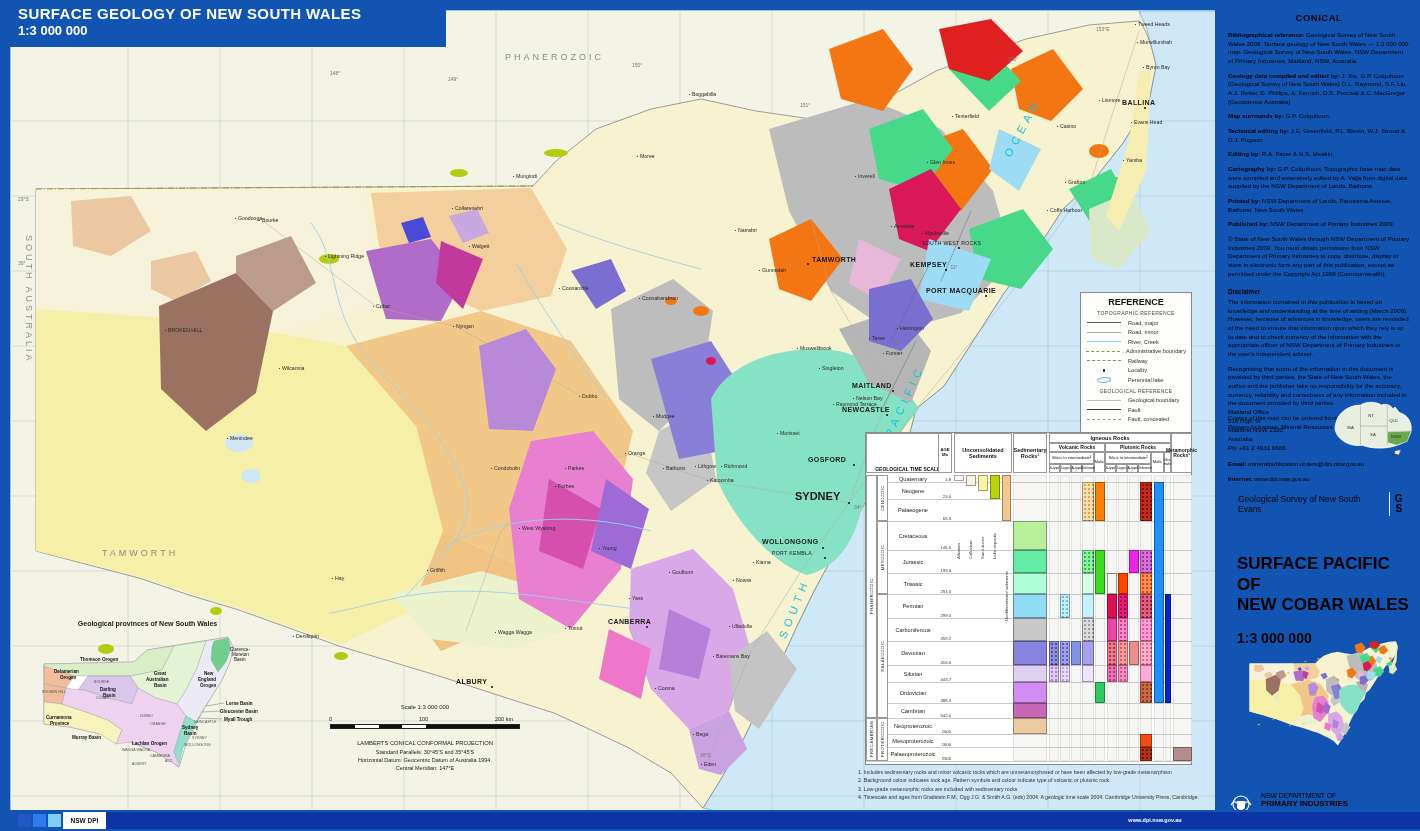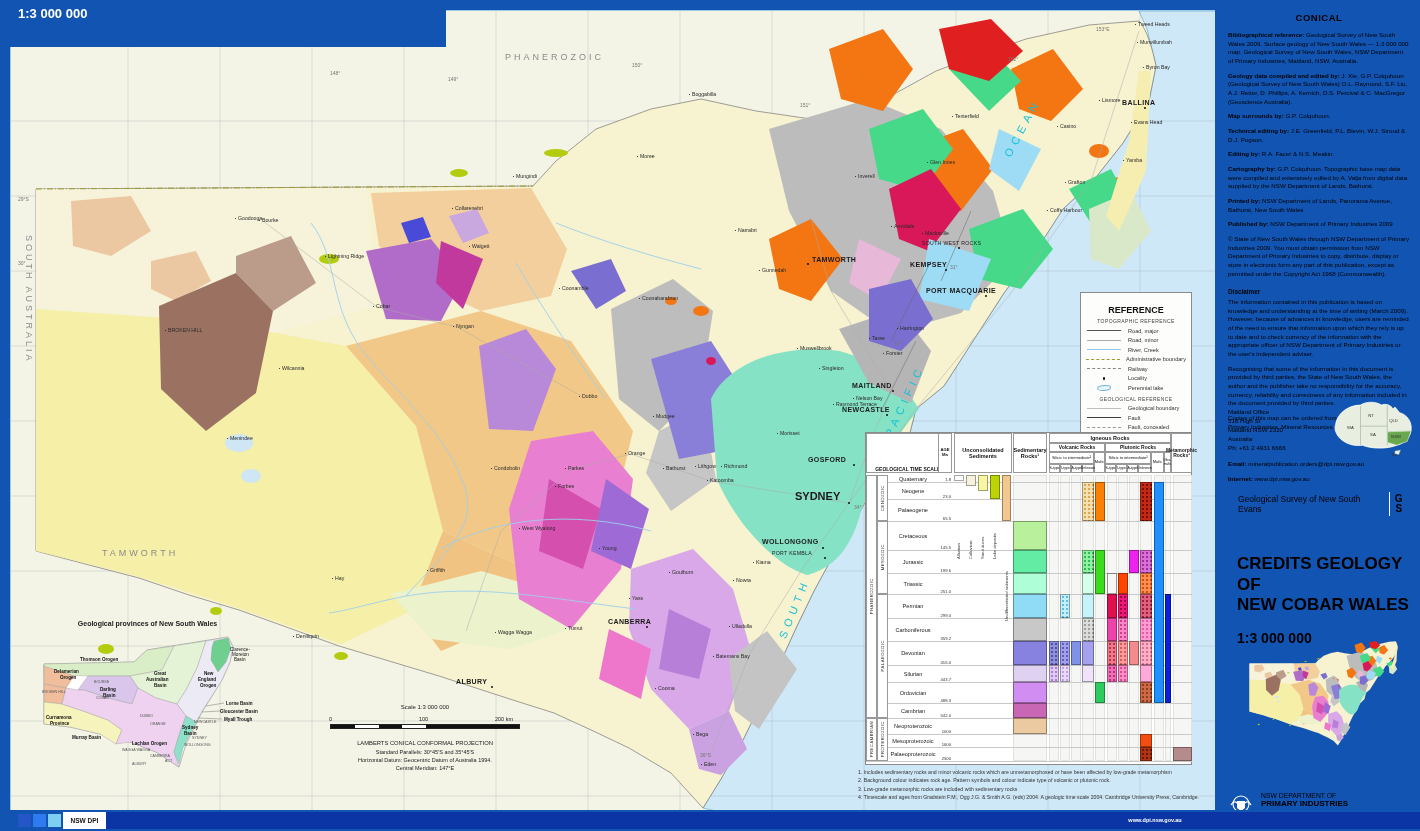--- a/index.html
+++ b/index.html
@@ -17,21 +17,21 @@
   .city-med{font-size:7px;font-weight:bold;color:#1a1a1a;letter-spacing:.4px;white-space:nowrap;}
   .city-town2{font-size:5.2px;color:#222;letter-spacing:.3px;white-space:nowrap;}
   .town{font-size:5.2px;color:#2a2a2a;white-space:nowrap;}
   .dotm{width:2.4px;height:2.4px;border-radius:50%;background:#111;}
   .grid{font-size:5px;color:#777;white-space:nowrap;}
   
   #banner{left:0;top:0;width:446px;height:47px;background:#1254b2;color:#fff;padding:5px 0 0 18px;}
   #banner .t1{font-size:15px;font-weight:bold;letter-spacing:.4px;}
   #banner .t2{font-size:13px;font-weight:bold;margin-top:1px;}
   
-  #refbox{left:1080px;top:292px;width:112px;height:142px;background:#fdfdfb;border:1px solid #8a8a8a;padding:12px 5px;}
+  #refbox{left:1080px;top:292px;width:112px;height:142px;background:#fdfdfb;border:1px solid #8a8a8a;padding:4px 5px;}
   #refbox .rtitle{text-align:center;font-weight:bold;font-size:9px;color:#111;margin-bottom:3px;}
   #refbox .rhead{text-align:center;font-size:5px;color:#444;letter-spacing:.4px;margin:3px 0 2px;}
   .refrow{display:flex;align-items:center;height:9.5px;}
   .refsample{width:36px;margin-right:6px;display:flex;align-items:center;justify-content:center;}
   .refline{width:34px;height:0;}
   .reflbl{font-size:5.6px;color:#333;white-space:nowrap;}
   .s-road-major{border-top:1.3px solid #555;}
   .s-road-minor{border-top:0.8px solid #ababab;}
   .s-river{border-top:1px solid #8ec8e8;}
   .s-admin{border-top:1.6px dashed #9a9a30;}
@@ -399,20 +399,21 @@
       <div class="abs grid" style="left: 1086px; top: 16px;">153°E</div>
       <div class="abs grid" style="left: 8px; top: 186px;">29°S</div>
       <div class="abs grid" style="left: 8px; top: 250px;">30°</div>
       <div class="abs grid" style="left: 940px; top: 254px;">31°</div>
       <div class="abs grid" style="left: 884px; top: 330px;">32°</div>
       <div class="abs grid" style="left: 844px; top: 494px;">34°</div>
       <div class="abs grid" style="left: 690px; top: 742px;">36°S</div>
     </div>
 
   <div id="banner" class="abs">
+    <div class="t1">SURFACE GEOLOGY OF NEW SOUTH WALES</div>
     <div class="t2">1:3 000 000</div>
   </div>
 
   <div id="refbox" class="abs">
     <div class="rtitle">REFERENCE</div>
     <div class="rhead">TOPOGRAPHIC REFERENCE</div>
     <div id="ref-topo">
         <div class="refrow">
           <div class="refsample">
             <div class="refline s-road-major"></div>
@@ -787,21 +788,21 @@
 
   <div id="gs-line" class="abs">
     <span class="gst">Geological Survey of New South Evans</span>
     <span id="gslogo">
       <span>G</span>
       <span>S</span>
     </span>
   </div>
 
   <div id="panel-title" class="abs">
-    <div class="bt">CREDITS GEOLOGY OF</div>
+    <div class="bt">SURFACE PACIFIC OF</div>
     <div class="bt">NEW COBAR WALES</div>
     <div class="bs">1:3 000 000</div>
   </div>
 
   <div id="thumb" class="abs">
     <svg width="160" height="106" viewBox="0 0 1205 800">
         <use href="#nswgeo"></use>
       </svg>
   </div>
 

